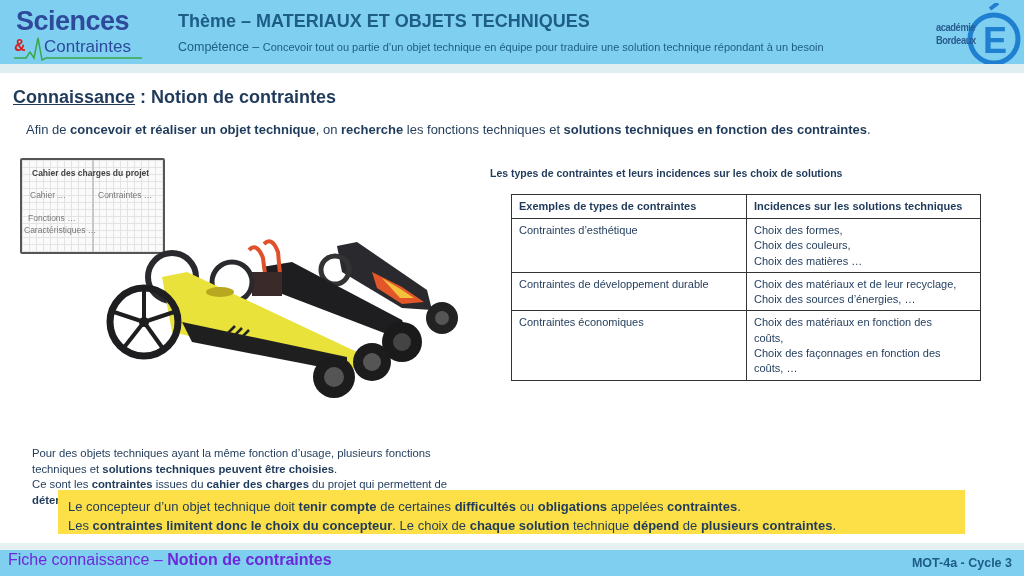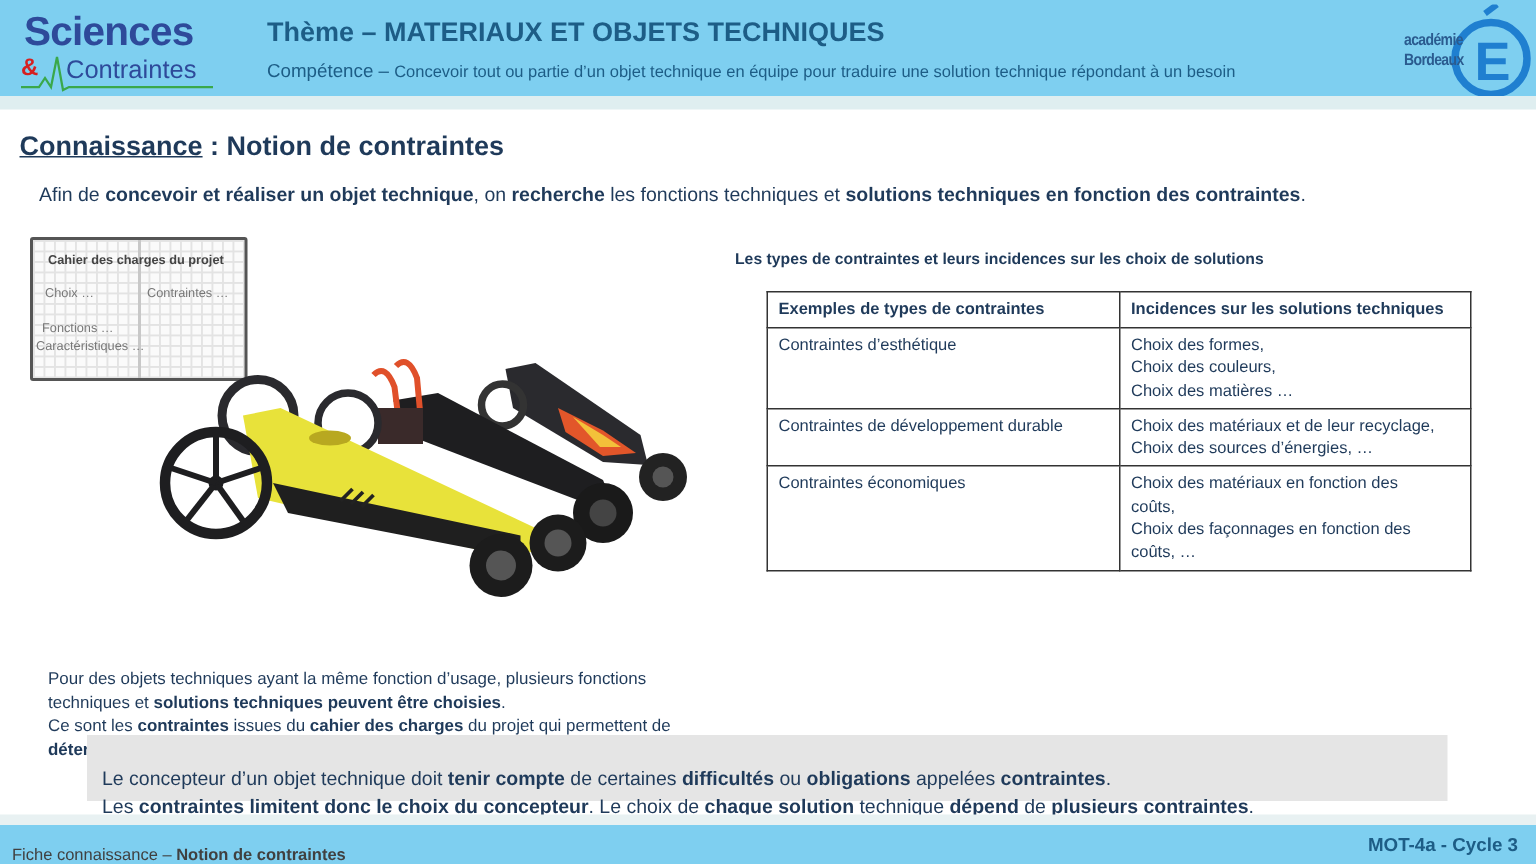--- a/index.html
+++ b/index.html
@@ -41,26 +41,26 @@
 
   
   .table-caption { position: absolute; left: 490px; top: 167px; font-size: 10.5px; font-weight: bold; color: #1f3a5a; }
   table.constraints { position: absolute; left: 511px; top: 194px; width: 470px; border-collapse: collapse; font-size: 11px; color: #1f3a5a; }
   table.constraints th, table.constraints td { border: 1.5px solid #333; text-align: left; vertical-align: top; padding: 4px 7px 3px 7px; line-height: 15.3px; }
   table.constraints th { font-weight: bold; height: 24px; }
   table.constraints td.c1 { width: 235px; }
   .cell-line { display: block; }
 
   
-  .summary { position: absolute; left: 58px; top: 490px; width: 907px; height: 44px; background: #e5e5e5; padding: 20px 0 0 10px; font-size: 13px; line-height: 18.5px; color: #1f3a5a; }
+  .summary { position: absolute; left: 58px; top: 490px; width: 907px; height: 44px; background: #fde047; padding: 8px 0 0 10px; font-size: 13px; line-height: 18.5px; color: #1f3a5a; }
 
   
   .footer-strip { position: absolute; left: 0; top: 543px; width: 1024px; height: 7px; background: #e8f1f2; }
   .footer { position: absolute; left: 0; top: 550px; width: 1024px; height: 26px; background: #7ecff0; }
-  .footer-left { position: absolute; left: 8px; top: 14px; font-size: 11px; color: #404040; }
+  .footer-left { position: absolute; left: 8px; top: 1px; font-size: 16px; color: #6d28d9; }
   .footer-right { position: absolute; right: 12px; top: 6px; font-size: 12.5px; font-weight: bold; color: #1d5d86; }
 </style>
 </head>
 <body>
 
 <div class="header">
   <div class="logo-st">
     <span class="sci">Sciences</span>
     <svg width="140" height="28">
       <polyline points="2,24 14,24 18,18 22,24 26,4 30,26 34,24 130,24" fill="none" stroke="#3aa84a" stroke-width="1.5"></polyline>
@@ -86,21 +86,21 @@
 </div>
 <div class="header-strip"></div>
 
 <div class="section-heading"><span class="u">Connaissance</span><span> : Notion de contraintes</span></div>
 
 <div class="intro"><span>Afin de </span><b>concevoir et réaliser un objet technique</b><span>, on </span><b>recherche</b><span> les fonctions techniques et </span><b>solutions techniques en fonction des contraintes</b><span>.</span></div>
 
 <div class="notebook">
   <div class="spine"></div>
   <div class="nb-title">Cahier des charges du projet</div>
-  <div class="nb" style="left:8px;top:30px;">Choix …</div>
+  <div class="nb" style="left:8px;top:30px;">Cahier …</div>
   <div class="nb" style="left:76px;top:30px;">Contraintes …</div>
   <div class="nb" style="left:6px;top:53px;">Fonctions …</div>
   <div class="nb" style="left:2px;top:65px;">Caractéristiques …</div>
 </div>
 
 <div class="cars">
   <svg width="370" height="178" viewBox="0 0 370 178">
 
     <polygon points="235,14 255,10 325,58 330,78 300,76 240,40" fill="#2a2a2e"></polygon>
     <polygon points="270,40 300,55 322,70 300,72 275,56" fill="#e2562a"></polygon>

